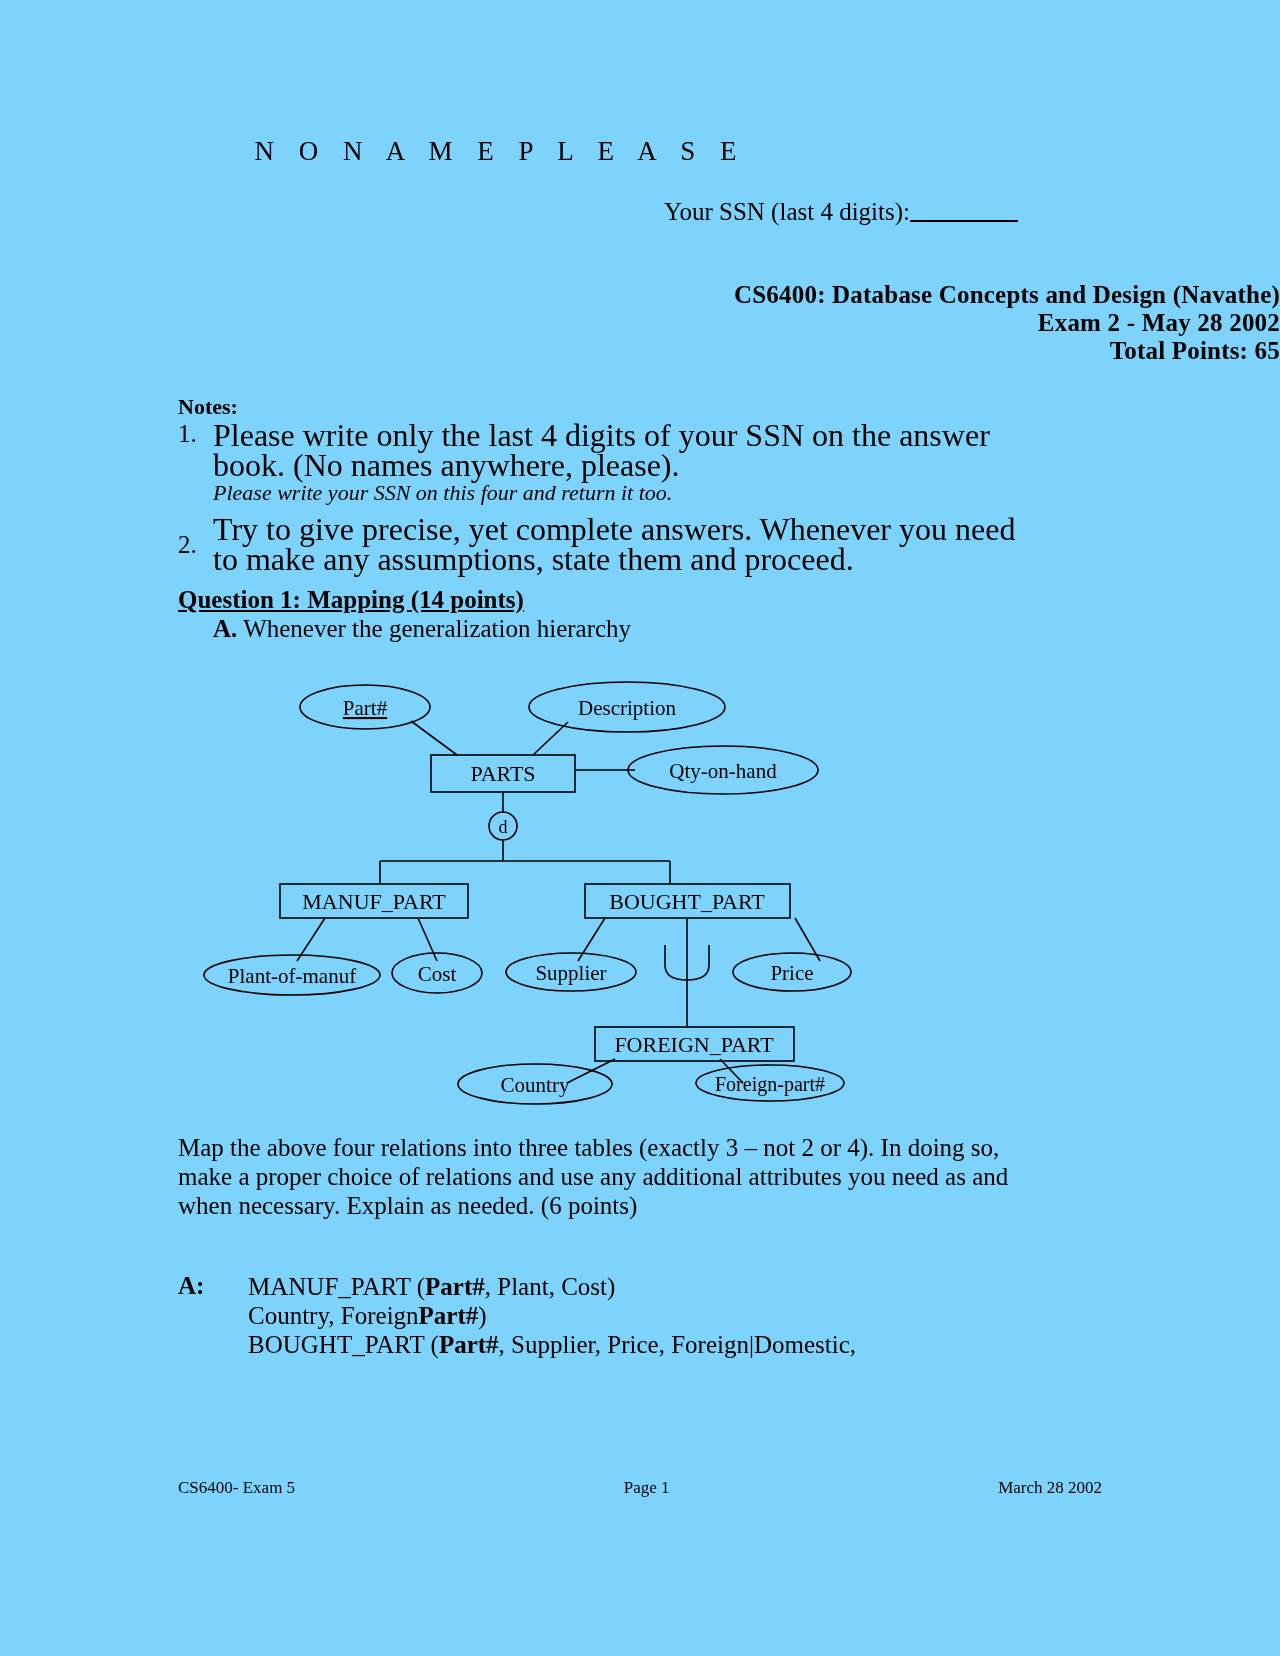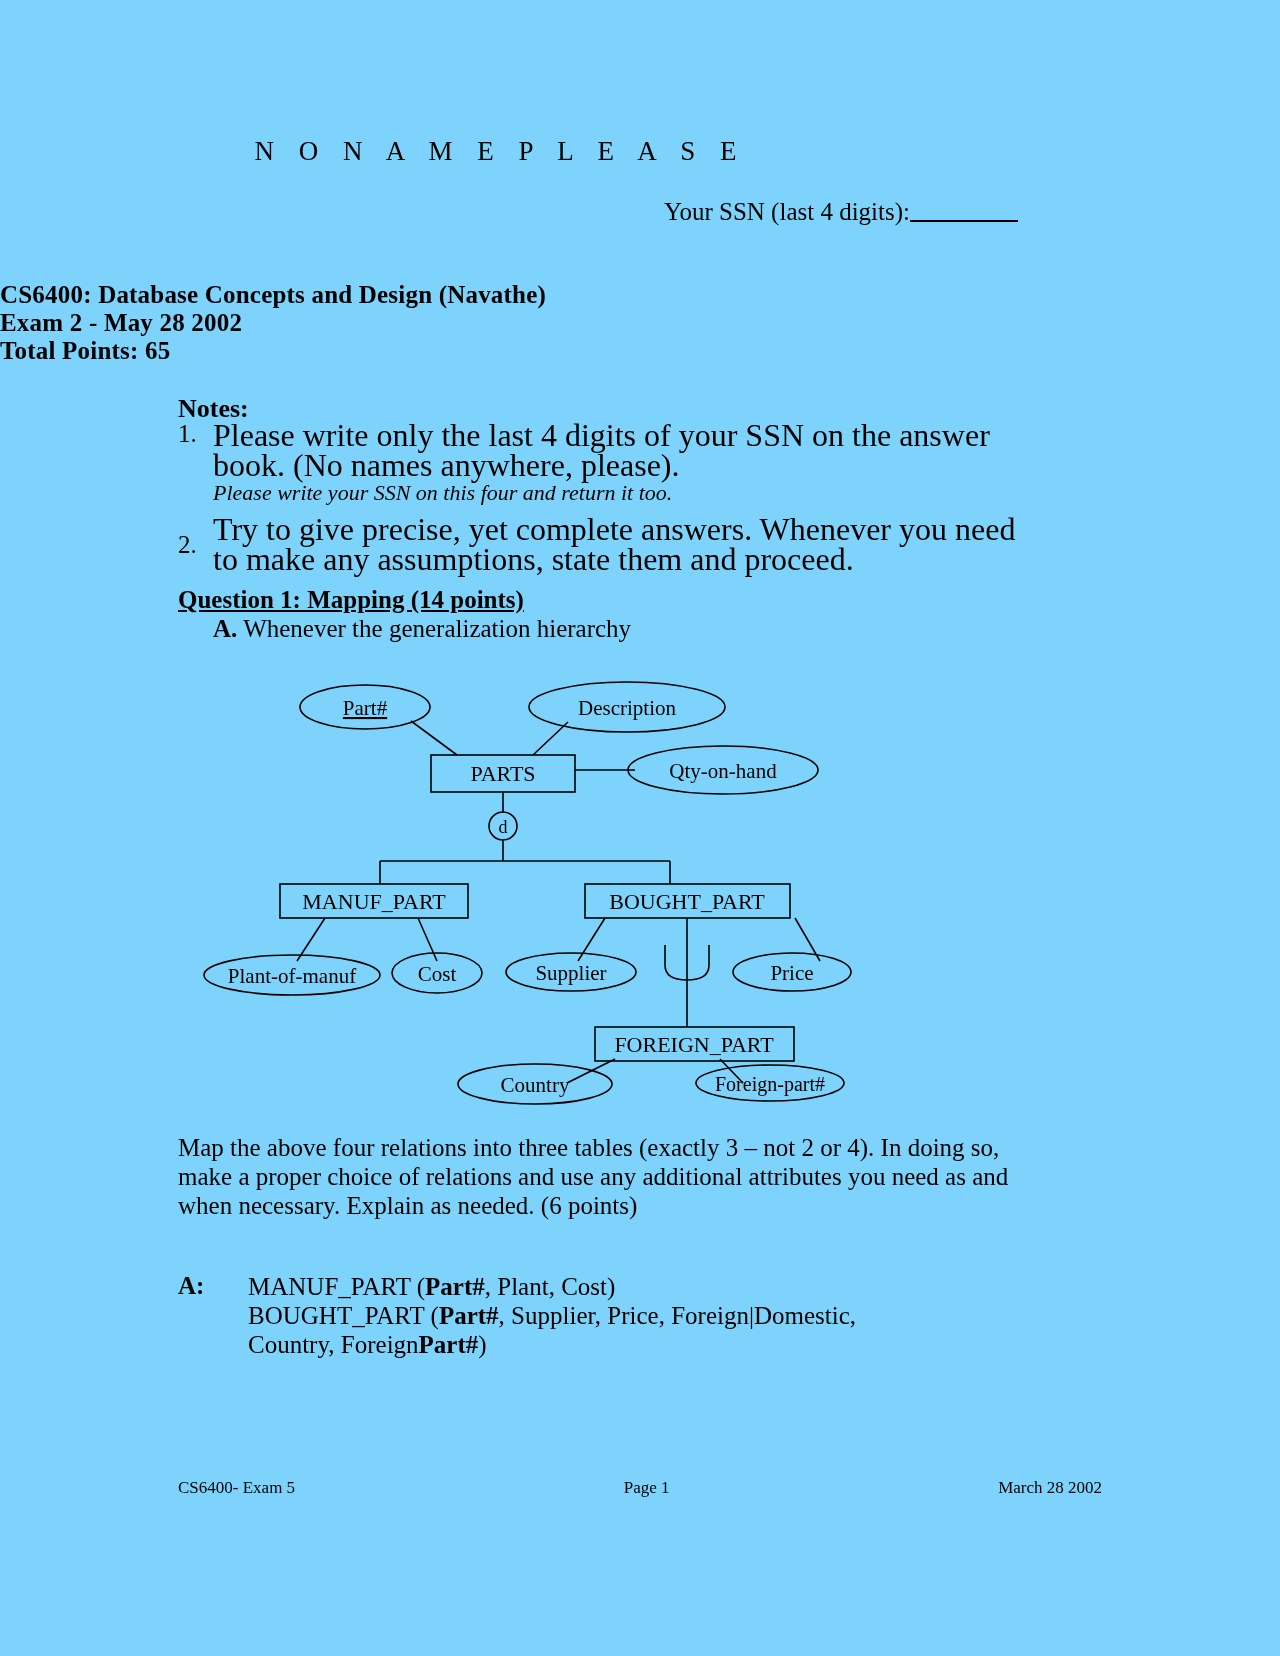--- a/index.html
+++ b/index.html
@@ -43,35 +43,35 @@
     width: 108px;
     border-bottom: 2px solid #000;
     vertical-align: -2px;
   }
 
   .course-title {
     position: absolute;
     left: 0;
     right: 0;
     top: 281px;
-    text-align: left;
+    text-align: right;
     font-weight: bold;
     font-size: 25px;
     line-height: 28px;
     letter-spacing: 0.2px;
   }
   .course-title div + div { margin-top: 0px; }
 
   
   .notes-head {
     position: absolute;
     left: 178px;
     top: 394px;
     font-weight: bold;
-    font-size: 26px;
+    font-size: 22px;
   }
   .note {
     position: absolute;
     font-size: 32px;
     line-height: 30px;
   }
   .note-num {
     position: absolute;
     font-size: 25px;
   }
@@ -249,22 +249,22 @@
         <text x="595" y="426" font-size="20">Foreign-part#</text>
       </g>
     </svg>
   </div>
 
   <div class="map-para">Map the above four relations into three tables (exactly 3 – not 2 or 4). In doing so, make a proper choice of relations and use any additional attributes you need as and when necessary. Explain as needed. (6 points)</div>
 
   <div class="ans-label">A:</div>
   <div class="ans-body">
     <div>MANUF_PART (<span class="bold">Part#</span>, Plant, Cost)</div>
+    <div>Country, Foreign<span class="bold">Part#</span>)</div>
     <div>BOUGHT_PART (<span class="bold">Part#</span>, Supplier, Price, Foreign|Domestic,</div>
-    <div>Country, Foreign<span class="bold">Part#</span>)</div>
   </div>
 
   <div class="footer">
     <span>CS6400- Exam 5</span>
     <span>Page 1</span>
     <span>March 28 2002</span>
   </div>
 
 </div>
 

